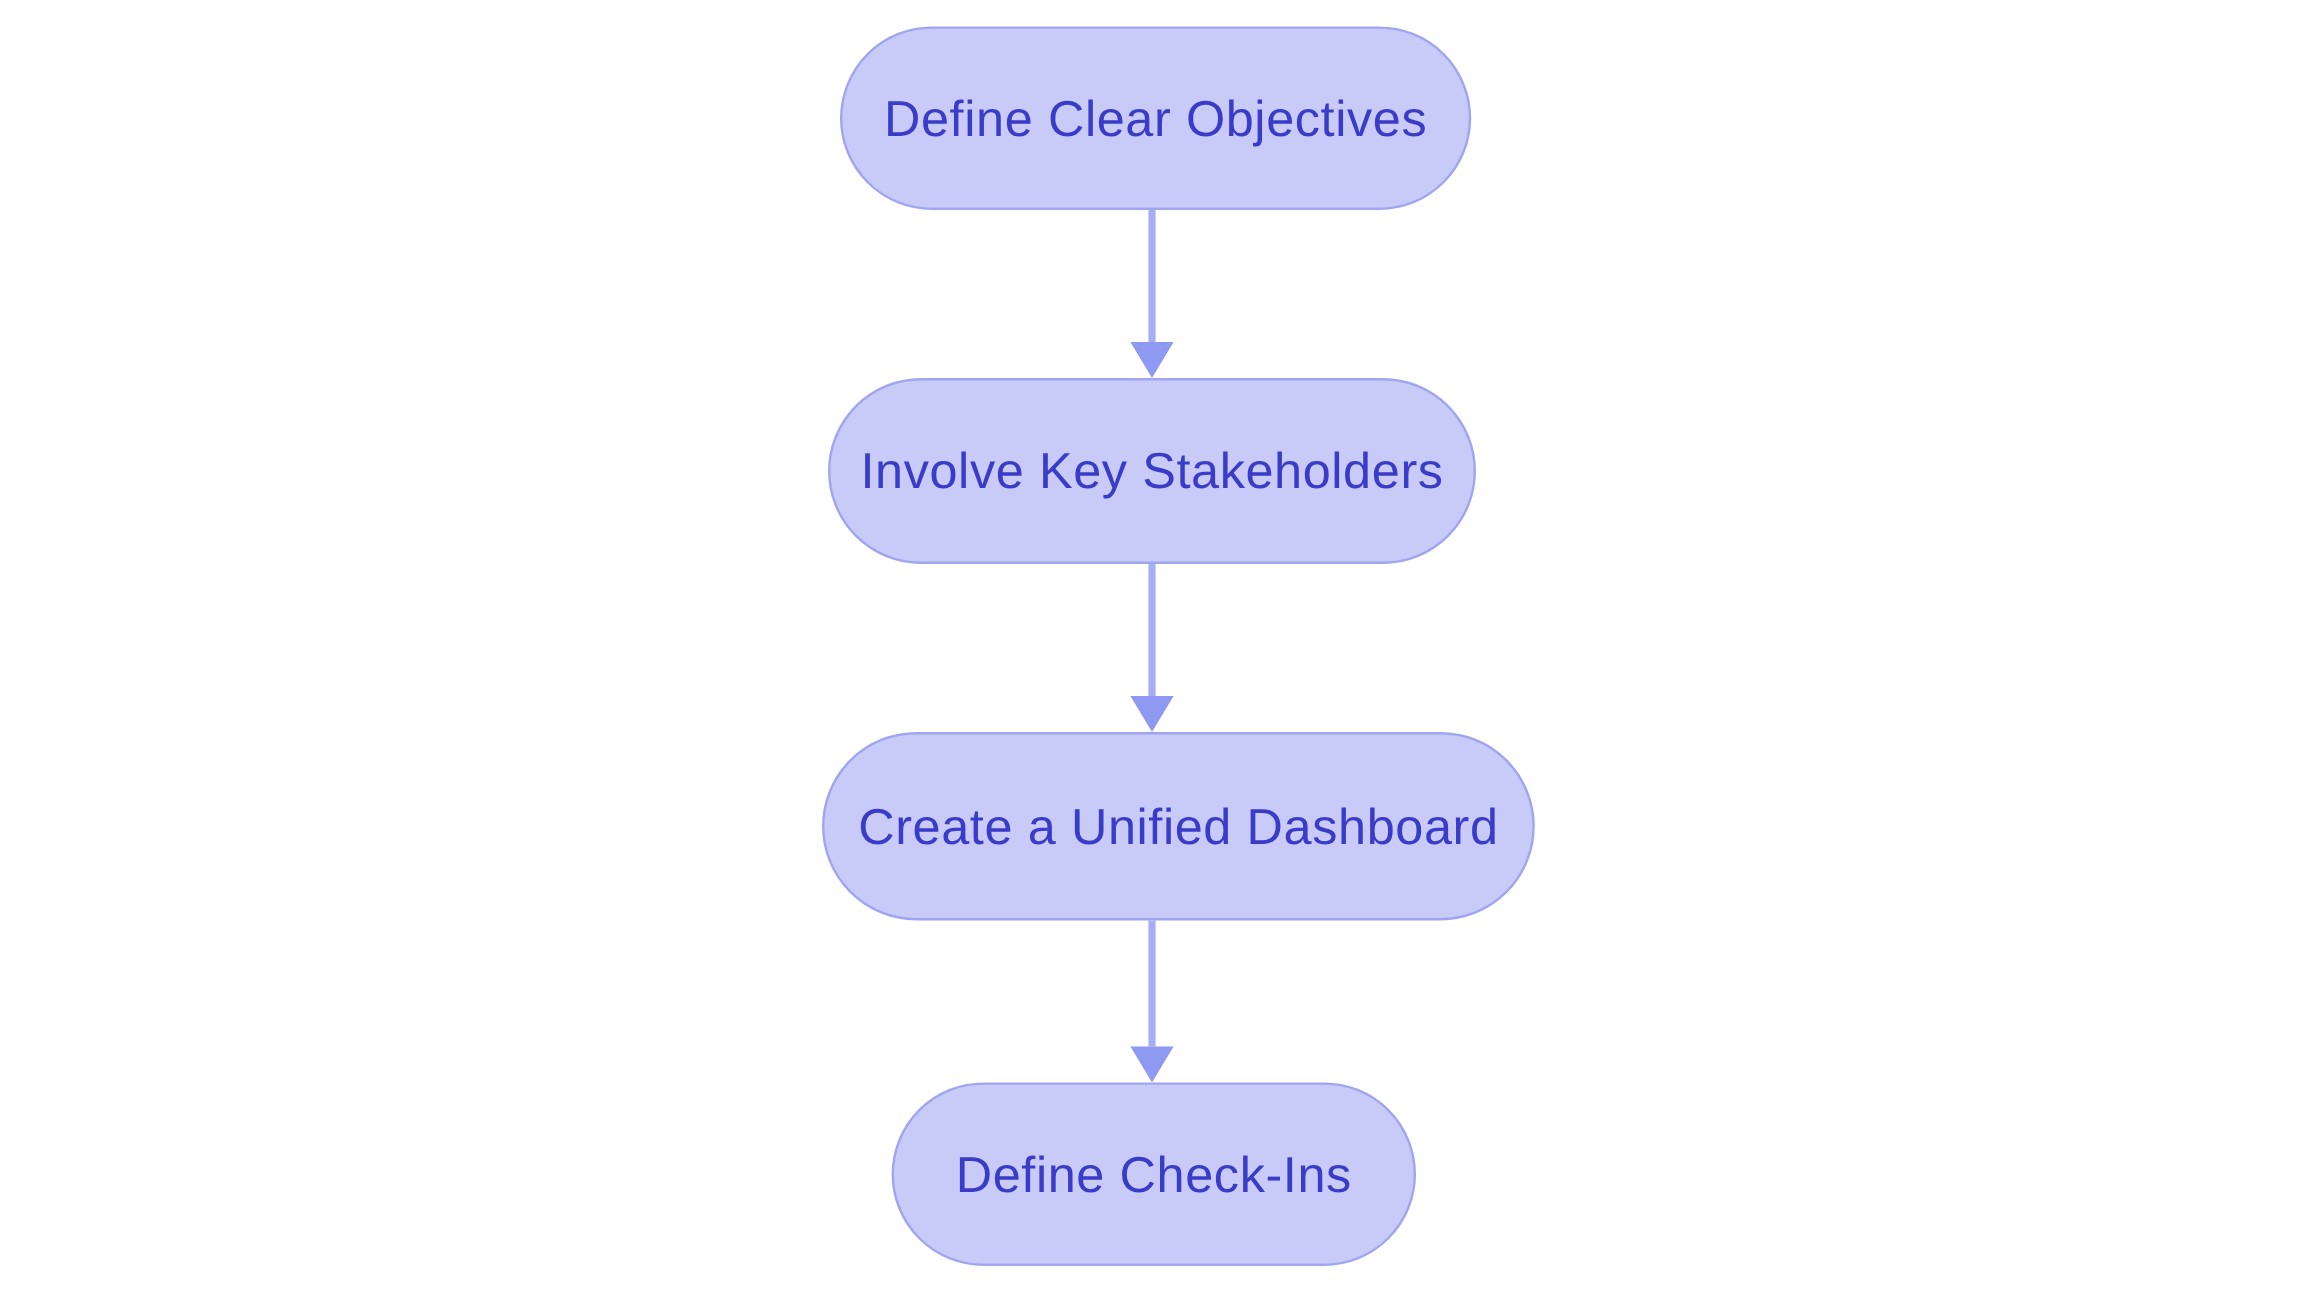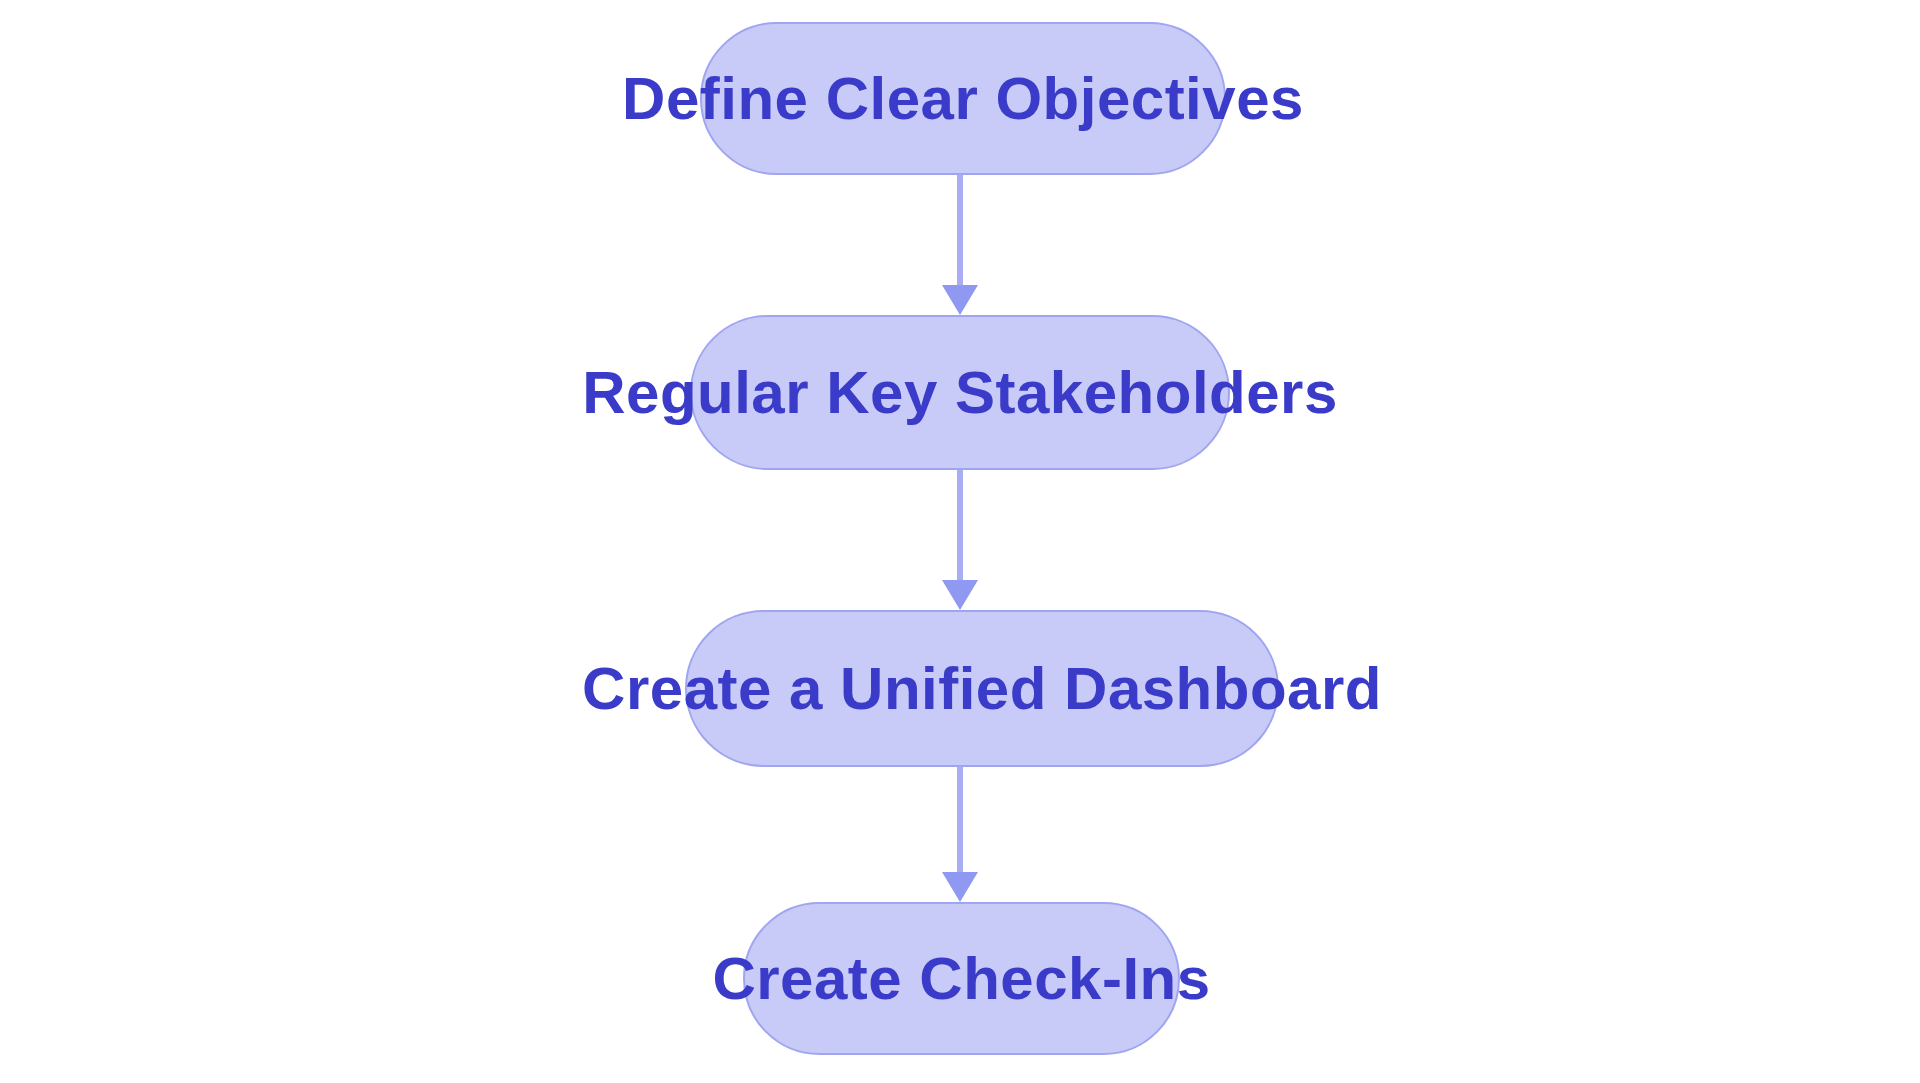--- a/index.html
+++ b/index.html
@@ -22,22 +22,22 @@
     display: flex;
     align-items: center;
     justify-content: center;
     box-sizing: border-box;
     background: var(--node-fill, #c8cbf8);
     border: 2px solid var(--node-border, #a0a5f0);
     border-radius: 999px;
   }
   .flow-node .node-label {
     color: var(--node-text, #3a3bc8);
-    font-size: 60px;
-    font-weight: 700;
+    font-size: 42px;
+    font-weight: 400;
     letter-spacing: 0.5px;
     white-space: nowrap;
   }
   .node-1 { left: 700px; top:  22px; width: 526px; height: 153px; }
   .node-2 { left: 690px; top: 315px; width: 540px; height: 155px; }
   .node-3 { left: 661px; top: 610px; width: 594px; height: 157px; margin-left: 24px; }
   .node-4 { left: 743px; top: 902px; width: 437px; height: 153px; }
 
   .flow-arrow {
     position: absolute;
@@ -71,34 +71,34 @@
   <div class="flow-node node-1">
     <span class="node-label">Define Clear Objectives</span>
   </div>
 
   <div class="flow-arrow arrow-1">
     <div class="arrow-line"></div>
     <div class="arrow-head"></div>
   </div>
 
   <div class="flow-node node-2">
-    <span class="node-label">Regular Key Stakeholders</span>
+    <span class="node-label">Involve Key Stakeholders</span>
   </div>
 
   <div class="flow-arrow arrow-2">
     <div class="arrow-line"></div>
     <div class="arrow-head"></div>
   </div>
 
   <div class="flow-node node-3">
     <span class="node-label">Create a Unified Dashboard</span>
   </div>
 
   <div class="flow-arrow arrow-3">
     <div class="arrow-line"></div>
     <div class="arrow-head"></div>
   </div>
 
   <div class="flow-node node-4">
-    <span class="node-label">Create Check-Ins</span>
+    <span class="node-label">Define Check-Ins</span>
   </div>
 
 </div>
 
 </body></html>

